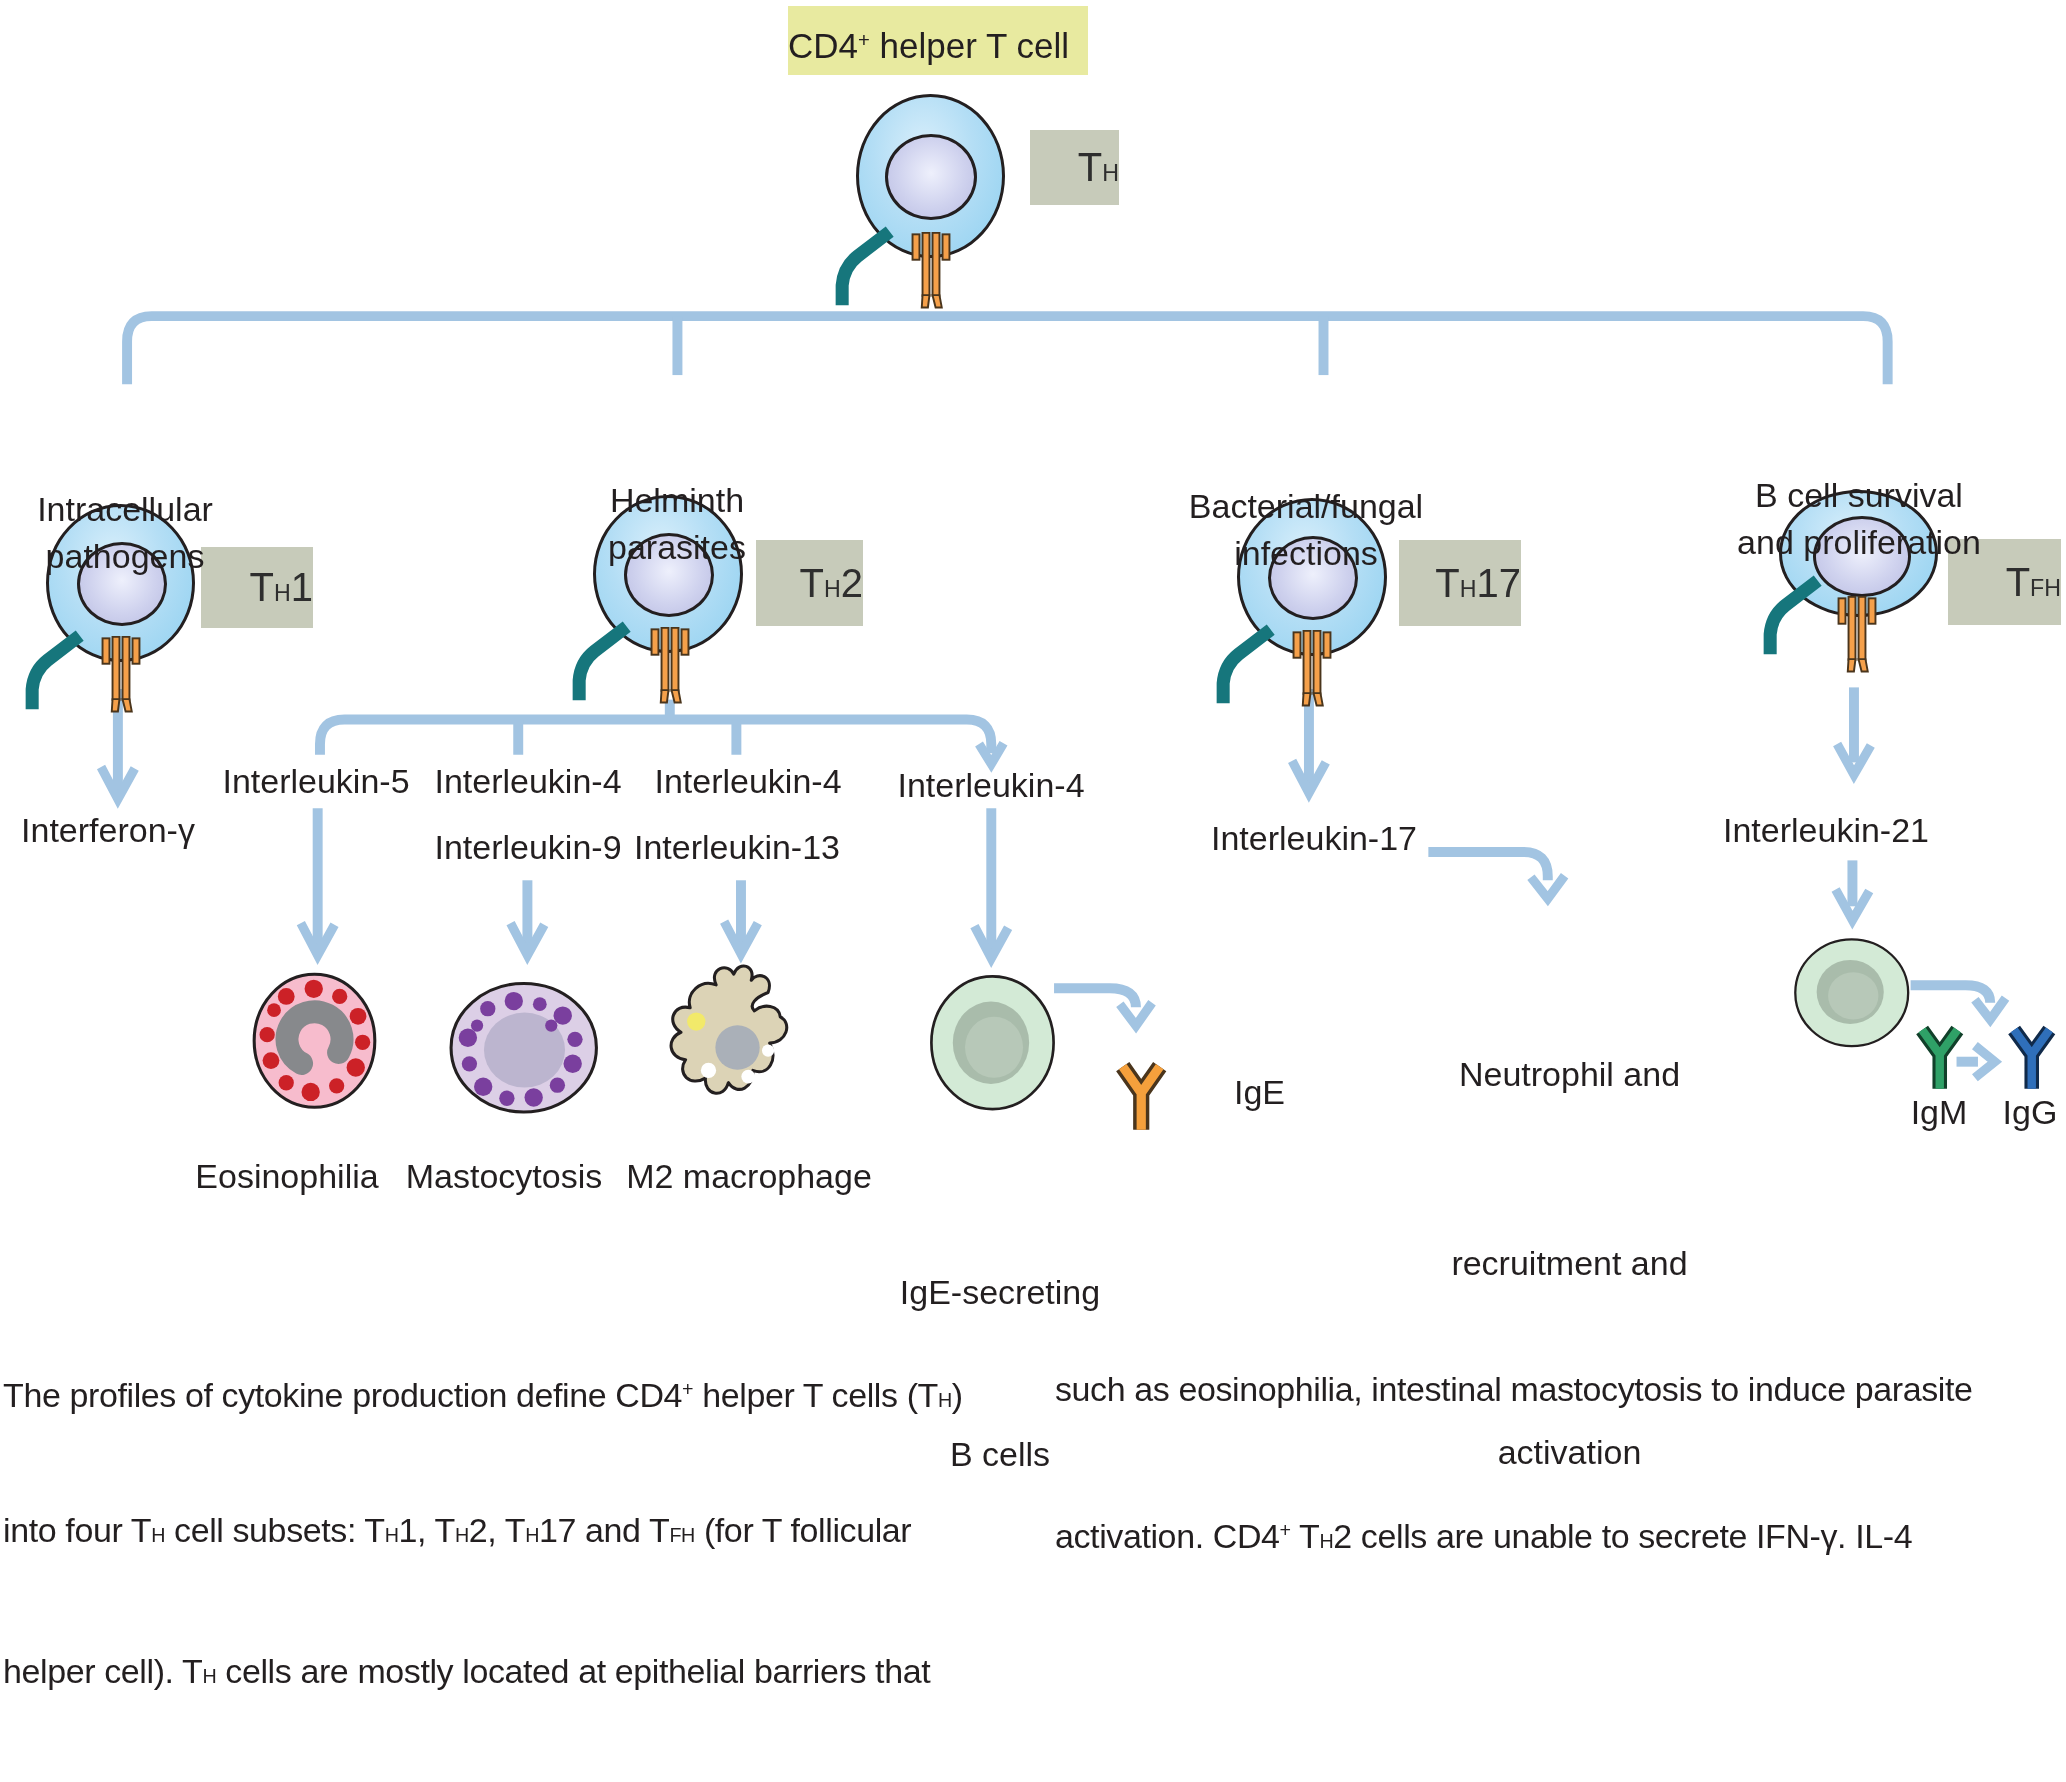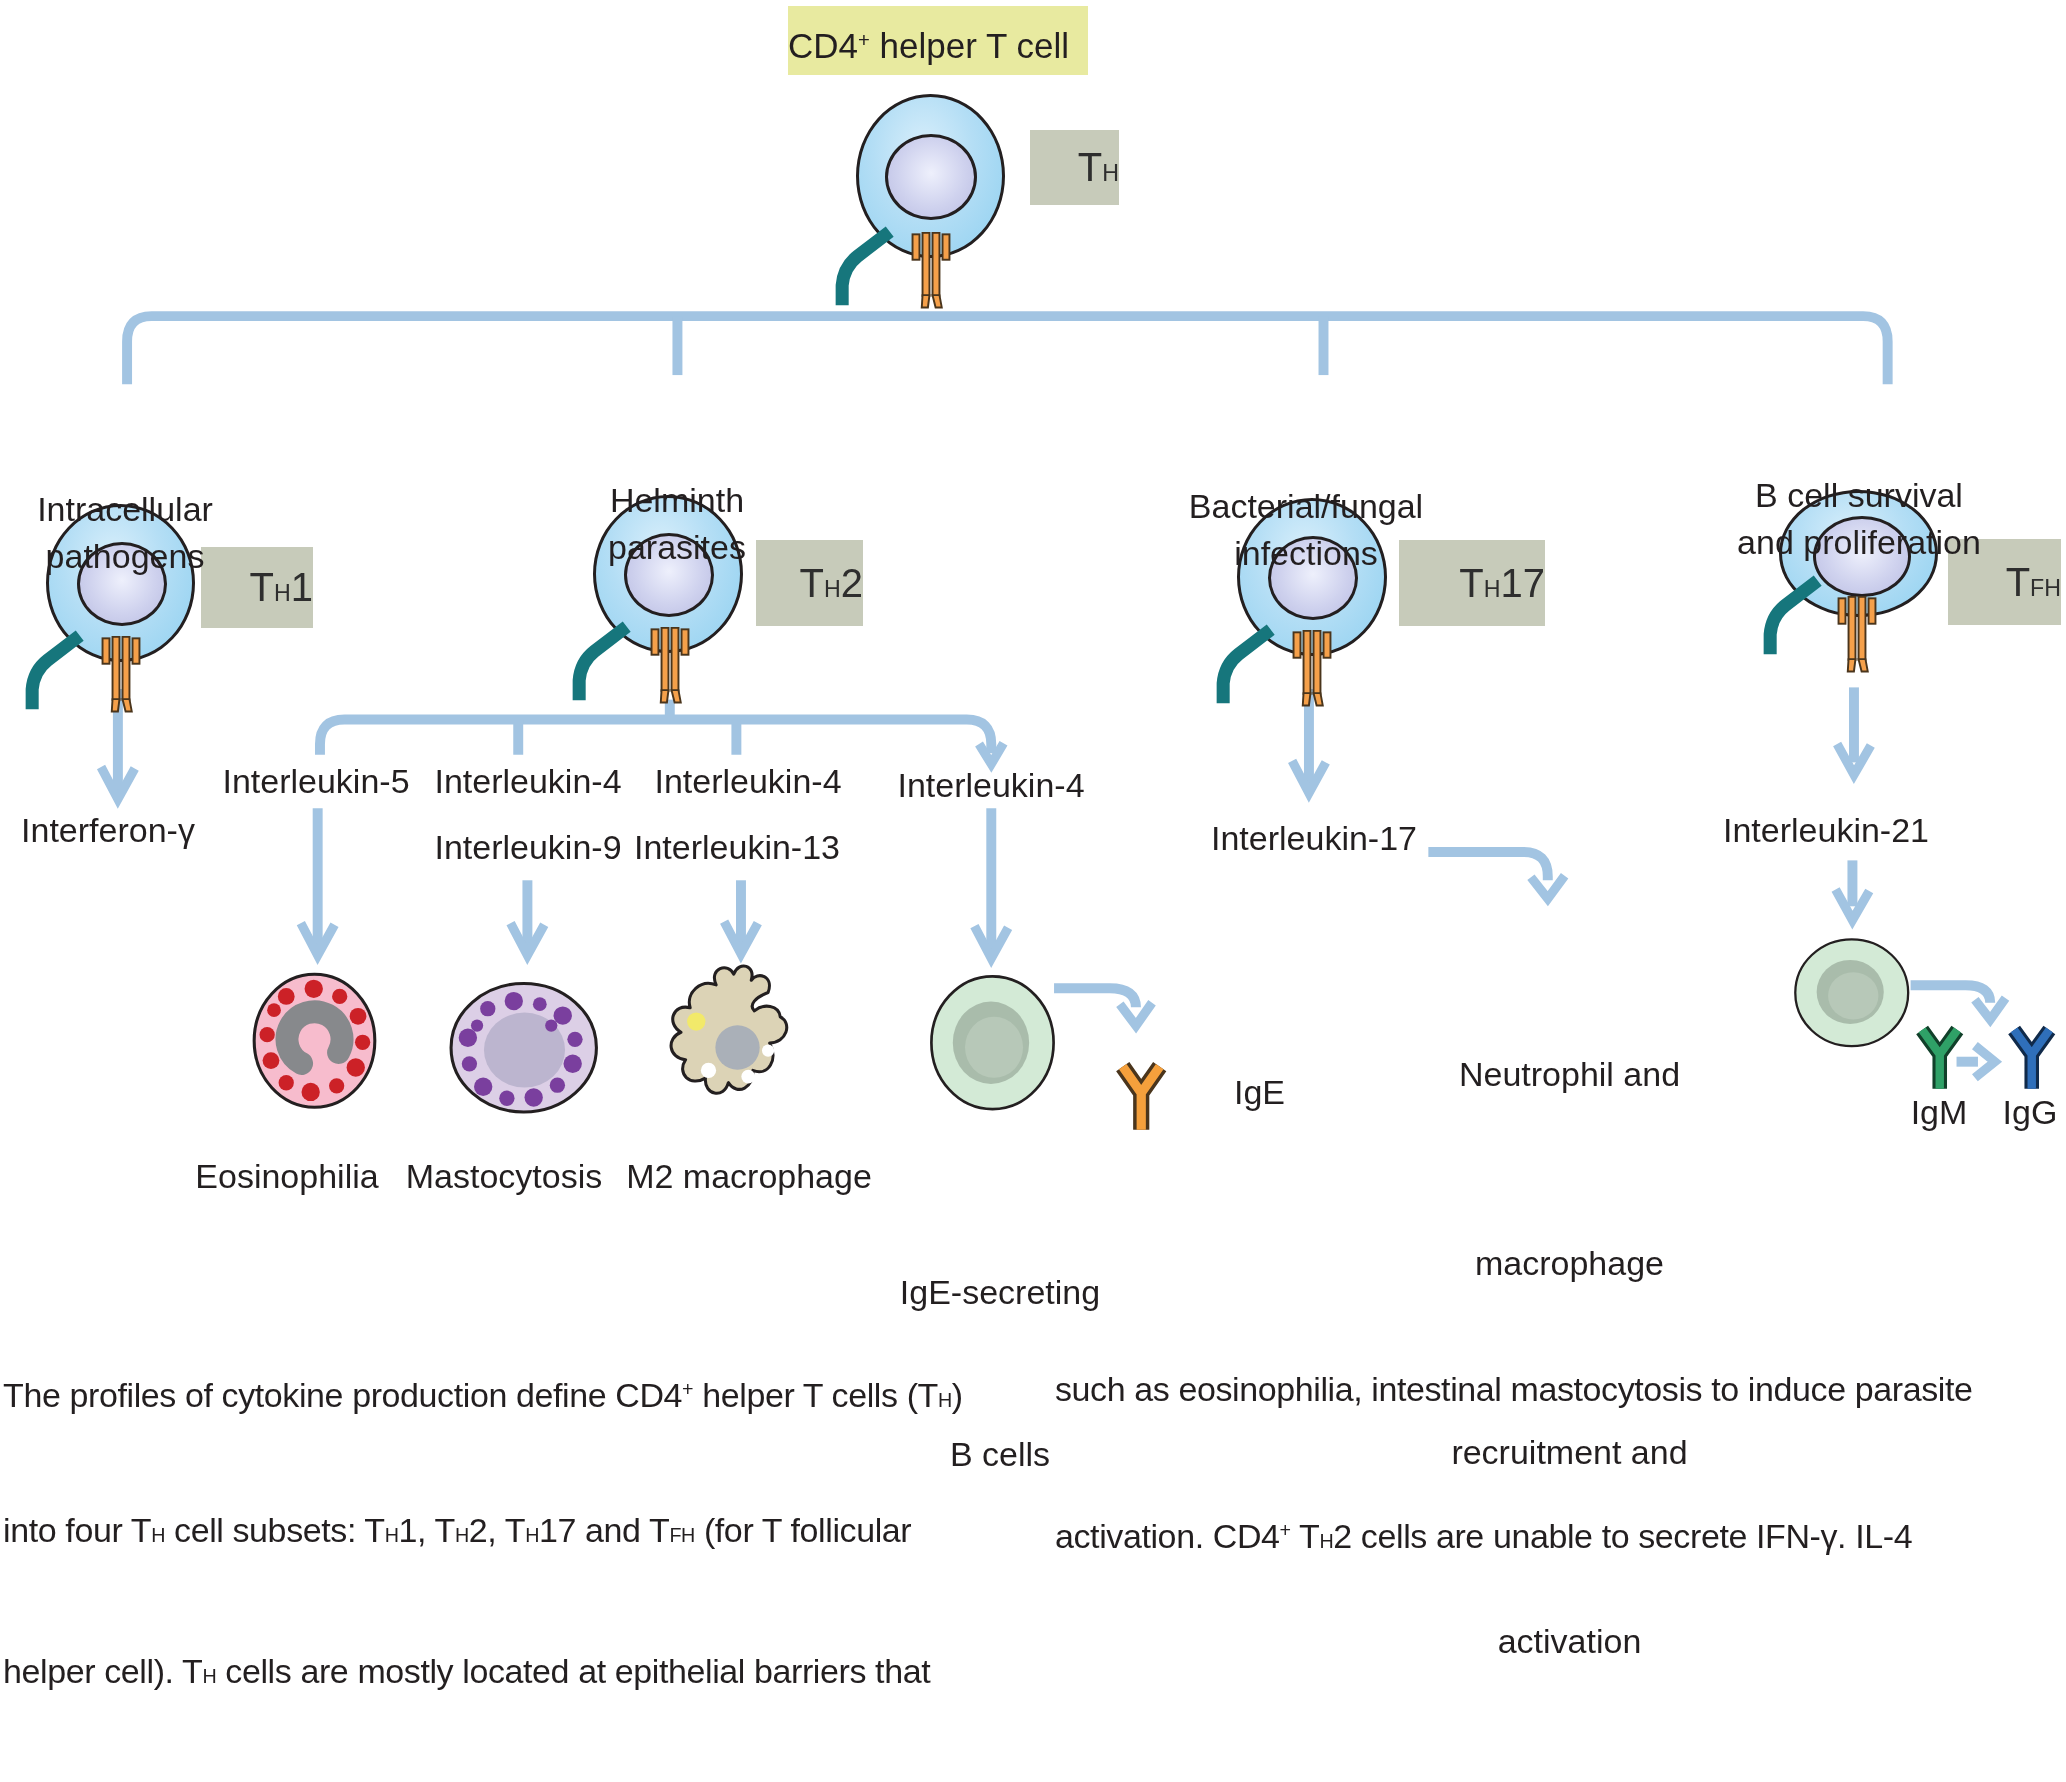--- a/index.html
+++ b/index.html
@@ -142,21 +142,21 @@
       <g fill="#f5a04a" stroke="#4a351c" stroke-width="2.5">
         <rect x="2" y="3" width="9" height="33"></rect>
           <rect x="41" y="3" width="9" height="33"></rect>
         <rect x="15" y="1" width="9" height="82"></rect>
           <rect x="28" y="1" width="9" height="82"></rect>
         <path d="M15,82 h9 l-2,16 h-8 z"></path>
           <path d="M28,82 h9 l3,16 h-8 z"></path>
       </g>
     </svg>
   </div>
-  <div class="abs tagbox" style="left:1399px;top:540px;width:122px;height:86px;line-height:86px;padding-left:24px;">
+  <div class="abs tagbox" style="left:1399px;top:540px;width:122px;height:86px;line-height:86px;">
     <span class="tag-label"><span>T</span><span class="seg-sub">H</span><span>17</span></span>
   </div>
 
   <div class="abs" style="left:1779px;top:490px;width:168px;height:230px;">
     <div class="cellbody" style="left:0;top:0;width:159px;height:127px;"></div>
     <div class="nucleus" style="left:34px;top:26px;width:98px;height:81px;"></div>
     <svg class="abs" style="left:-32px;top:83px;" width="77" height="92" viewBox="0 0 100 120">
       <path d="M92,10 L50,42 Q32,56 30,80 L30,106" stroke="#16767c" stroke-width="17" fill="none"></path>
     </svg>
     <svg class="abs" style="left:58px;top:106px;" width="40" height="77" viewBox="0 0 52 100">
@@ -192,21 +192,20 @@
   <div class="abs lbl" style="left:390px;top:762px;width:276px;">Interleukin-4</div>
   <div class="abs lbl" style="left:390px;top:828px;width:276px;">Interleukin-9</div>
   <div class="abs lbl" style="left:610px;top:762px;width:276px;">Interleukin-4</div>
   <div class="abs lbl" style="left:599px;top:828px;width:276px;text-align:center;">Interleukin-13</div>
   <div class="abs lbl" style="left:853px;top:766px;width:276px;">Interleukin-4</div>
   <div class="abs lbl" style="left:1176px;top:819px;width:276px;">Interleukin-17</div>
   <div class="abs lbl" style="left:1688px;top:811px;width:276px;">Interleukin-21</div>
 
   <div class="abs effect" style="left:1378px;top:917px;width:383px;">
     <div>Neutrophil and</div>
-    <div>macrophage</div>
     <div>recruitment and</div>
     <div>activation</div>
   </div>
 
   <svg class="abs" style="left:251px;top:972px;" width="127" height="139" viewBox="0 0 166 182">
     <ellipse cx="83" cy="90" rx="79" ry="87" fill="#f7bccd" stroke="#231f20" stroke-width="4"></ellipse>
     <circle cx="83" cy="88" r="36" fill="none" stroke="#87898c" stroke-width="30" stroke-linecap="round" stroke-dasharray="170 999" transform="rotate(118 83 88)"></circle>
     <g fill="#cc2127">
       <circle cx="46" cy="32" r="11"></circle>
         <circle cx="82" cy="22" r="12"></circle>

